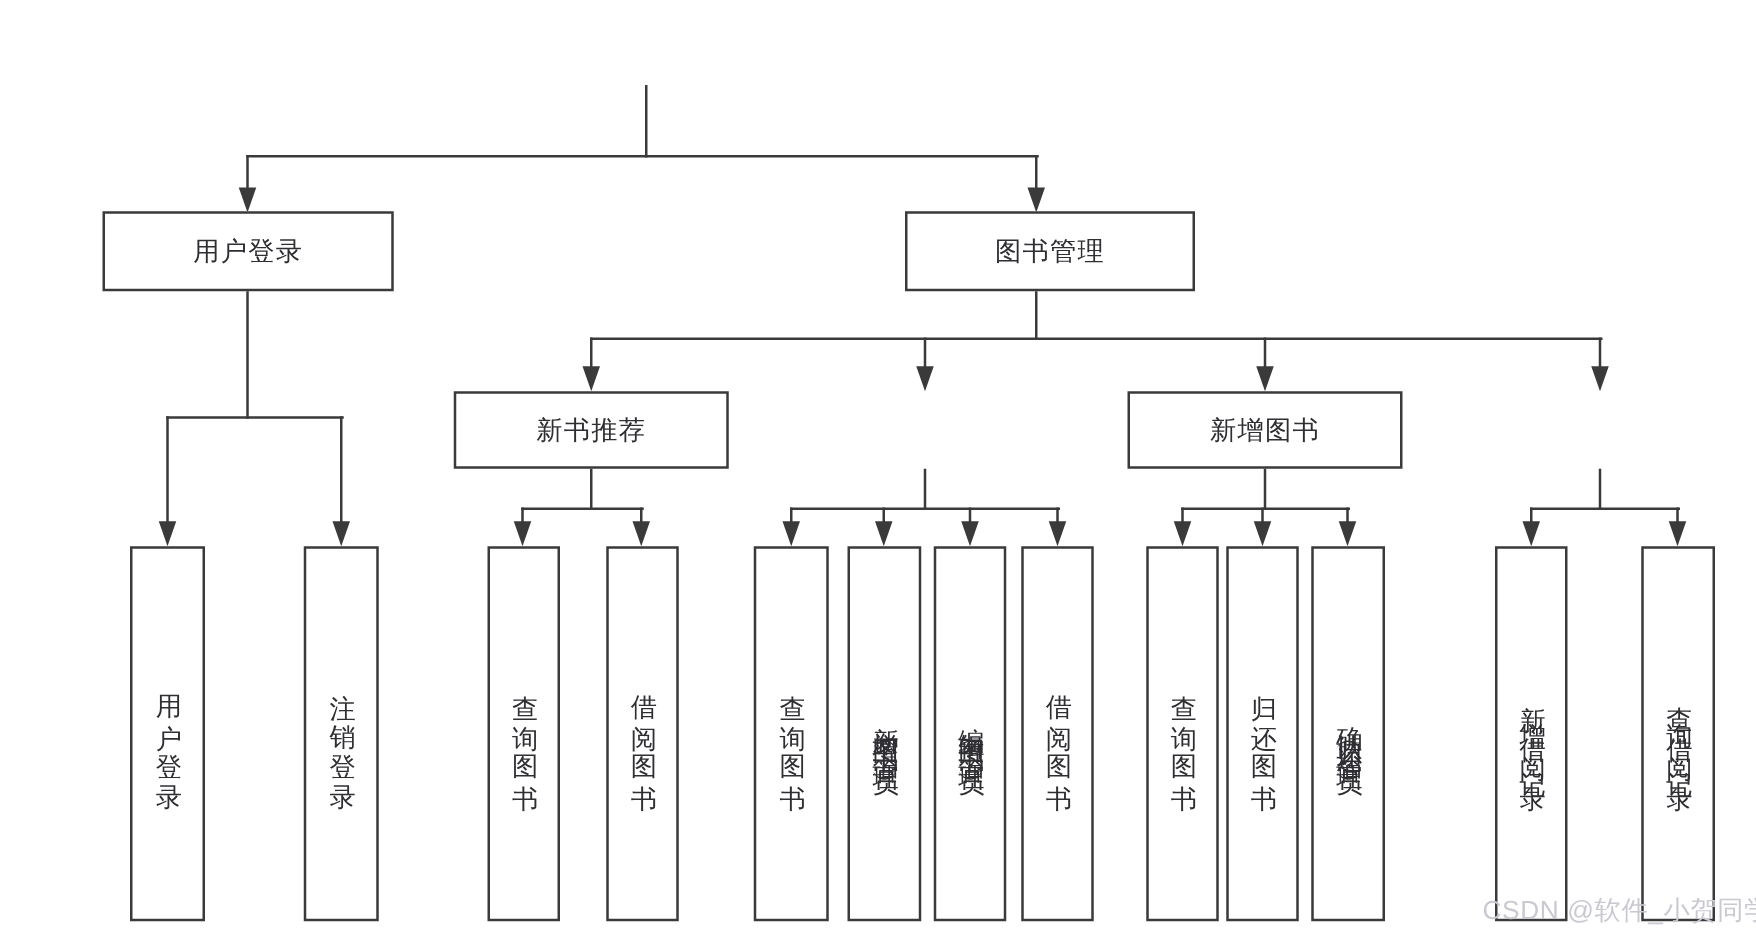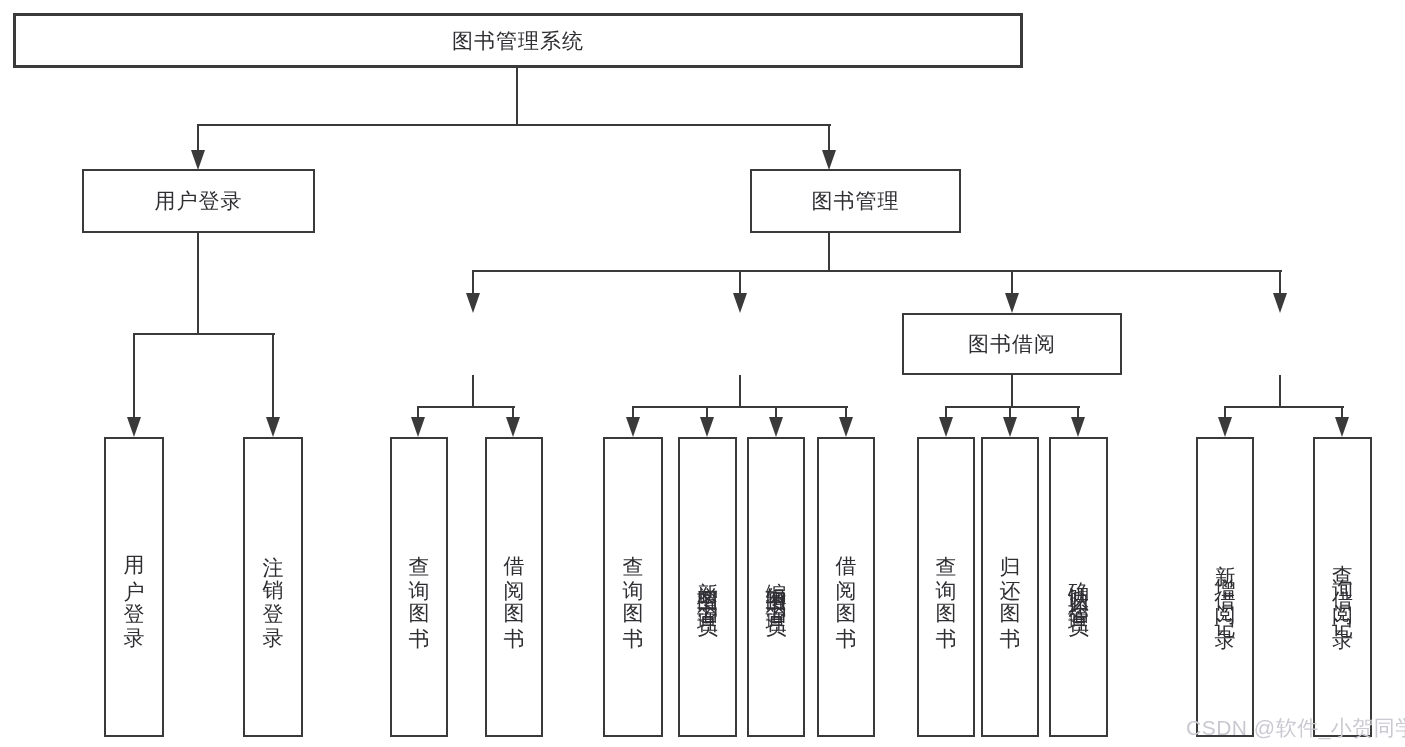--- a/index.html
+++ b/index.html
@@ -59,35 +59,32 @@
     color:var(--wm);
     letter-spacing:0.5px;
     white-space:nowrap;
   }
 </style>
 </head>
 <body>
 
 <div id="stage">
 
-  <div class="hbox root" style="left:13px;top:13px;width:1010px;height:55px">
-    <span>图书管理系统</span>
-  </div>
 
   <div class="vline" style="left:516px;top:68px;height:58px"></div>
   <div class="hline" style="left:197px;top:124px;width:634px"></div>
   <div class="vline" style="left:197px;top:124px;height:28px"></div>
   <div class="arrow" style="left:191px;top:150px"></div>
   <div class="vline" style="left:828px;top:124px;height:28px"></div>
   <div class="arrow" style="left:822px;top:150px"></div>
 
   <div class="hbox" style="left:82px;top:169px;width:233px;height:64px">
     <span>用户登录</span>
   </div>
-  <div class="hbox" style="left:750px;top:169px;width:211px;height:64px">
+  <div class="hbox" style="left:724px;top:169px;width:232px;height:64px">
     <span>图书管理</span>
   </div>
 
   <div class="vline" style="left:197px;top:233px;height:102px"></div>
   <div class="hline" style="left:133px;top:333px;width:142px"></div>
   <div class="vline" style="left:133px;top:333px;height:86px"></div>
   <div class="arrow" style="left:127px;top:417px"></div>
   <div class="vline" style="left:272px;top:333px;height:86px"></div>
   <div class="arrow" style="left:266px;top:417px"></div>
 
@@ -95,22 +92,25 @@
   <div class="hline" style="left:472px;top:270px;width:810px"></div>
   <div class="vline" style="left:472px;top:270px;height:26px"></div>
   <div class="arrow" style="left:466px;top:293px"></div>
   <div class="vline" style="left:739px;top:270px;height:26px"></div>
   <div class="arrow" style="left:733px;top:293px"></div>
   <div class="vline" style="left:1011px;top:270px;height:26px"></div>
   <div class="arrow" style="left:1005px;top:293px"></div>
   <div class="vline" style="left:1279px;top:270px;height:26px"></div>
   <div class="arrow" style="left:1273px;top:293px"></div>
 
+  <div class="hbox" style="left:363px;top:313px;width:220px;height:62px">
+    <span>新书推荐</span>
+  </div>
   <div class="hbox" style="left:902px;top:313px;width:220px;height:62px">
-    <span>图书借阅</span>
+    <span>新增图书</span>
   </div>
 
   <div class="vline" style="left:472px;top:375px;height:33px"></div>
   <div class="hline" style="left:417px;top:406px;width:98px"></div>
   <div class="vline" style="left:417px;top:406px;height:14px"></div>
   <div class="arrow" style="left:411px;top:417px"></div>
   <div class="vline" style="left:512px;top:406px;height:14px"></div>
   <div class="arrow" style="left:506px;top:417px"></div>
 
   <div class="vline" style="left:739px;top:375px;height:33px"></div>

